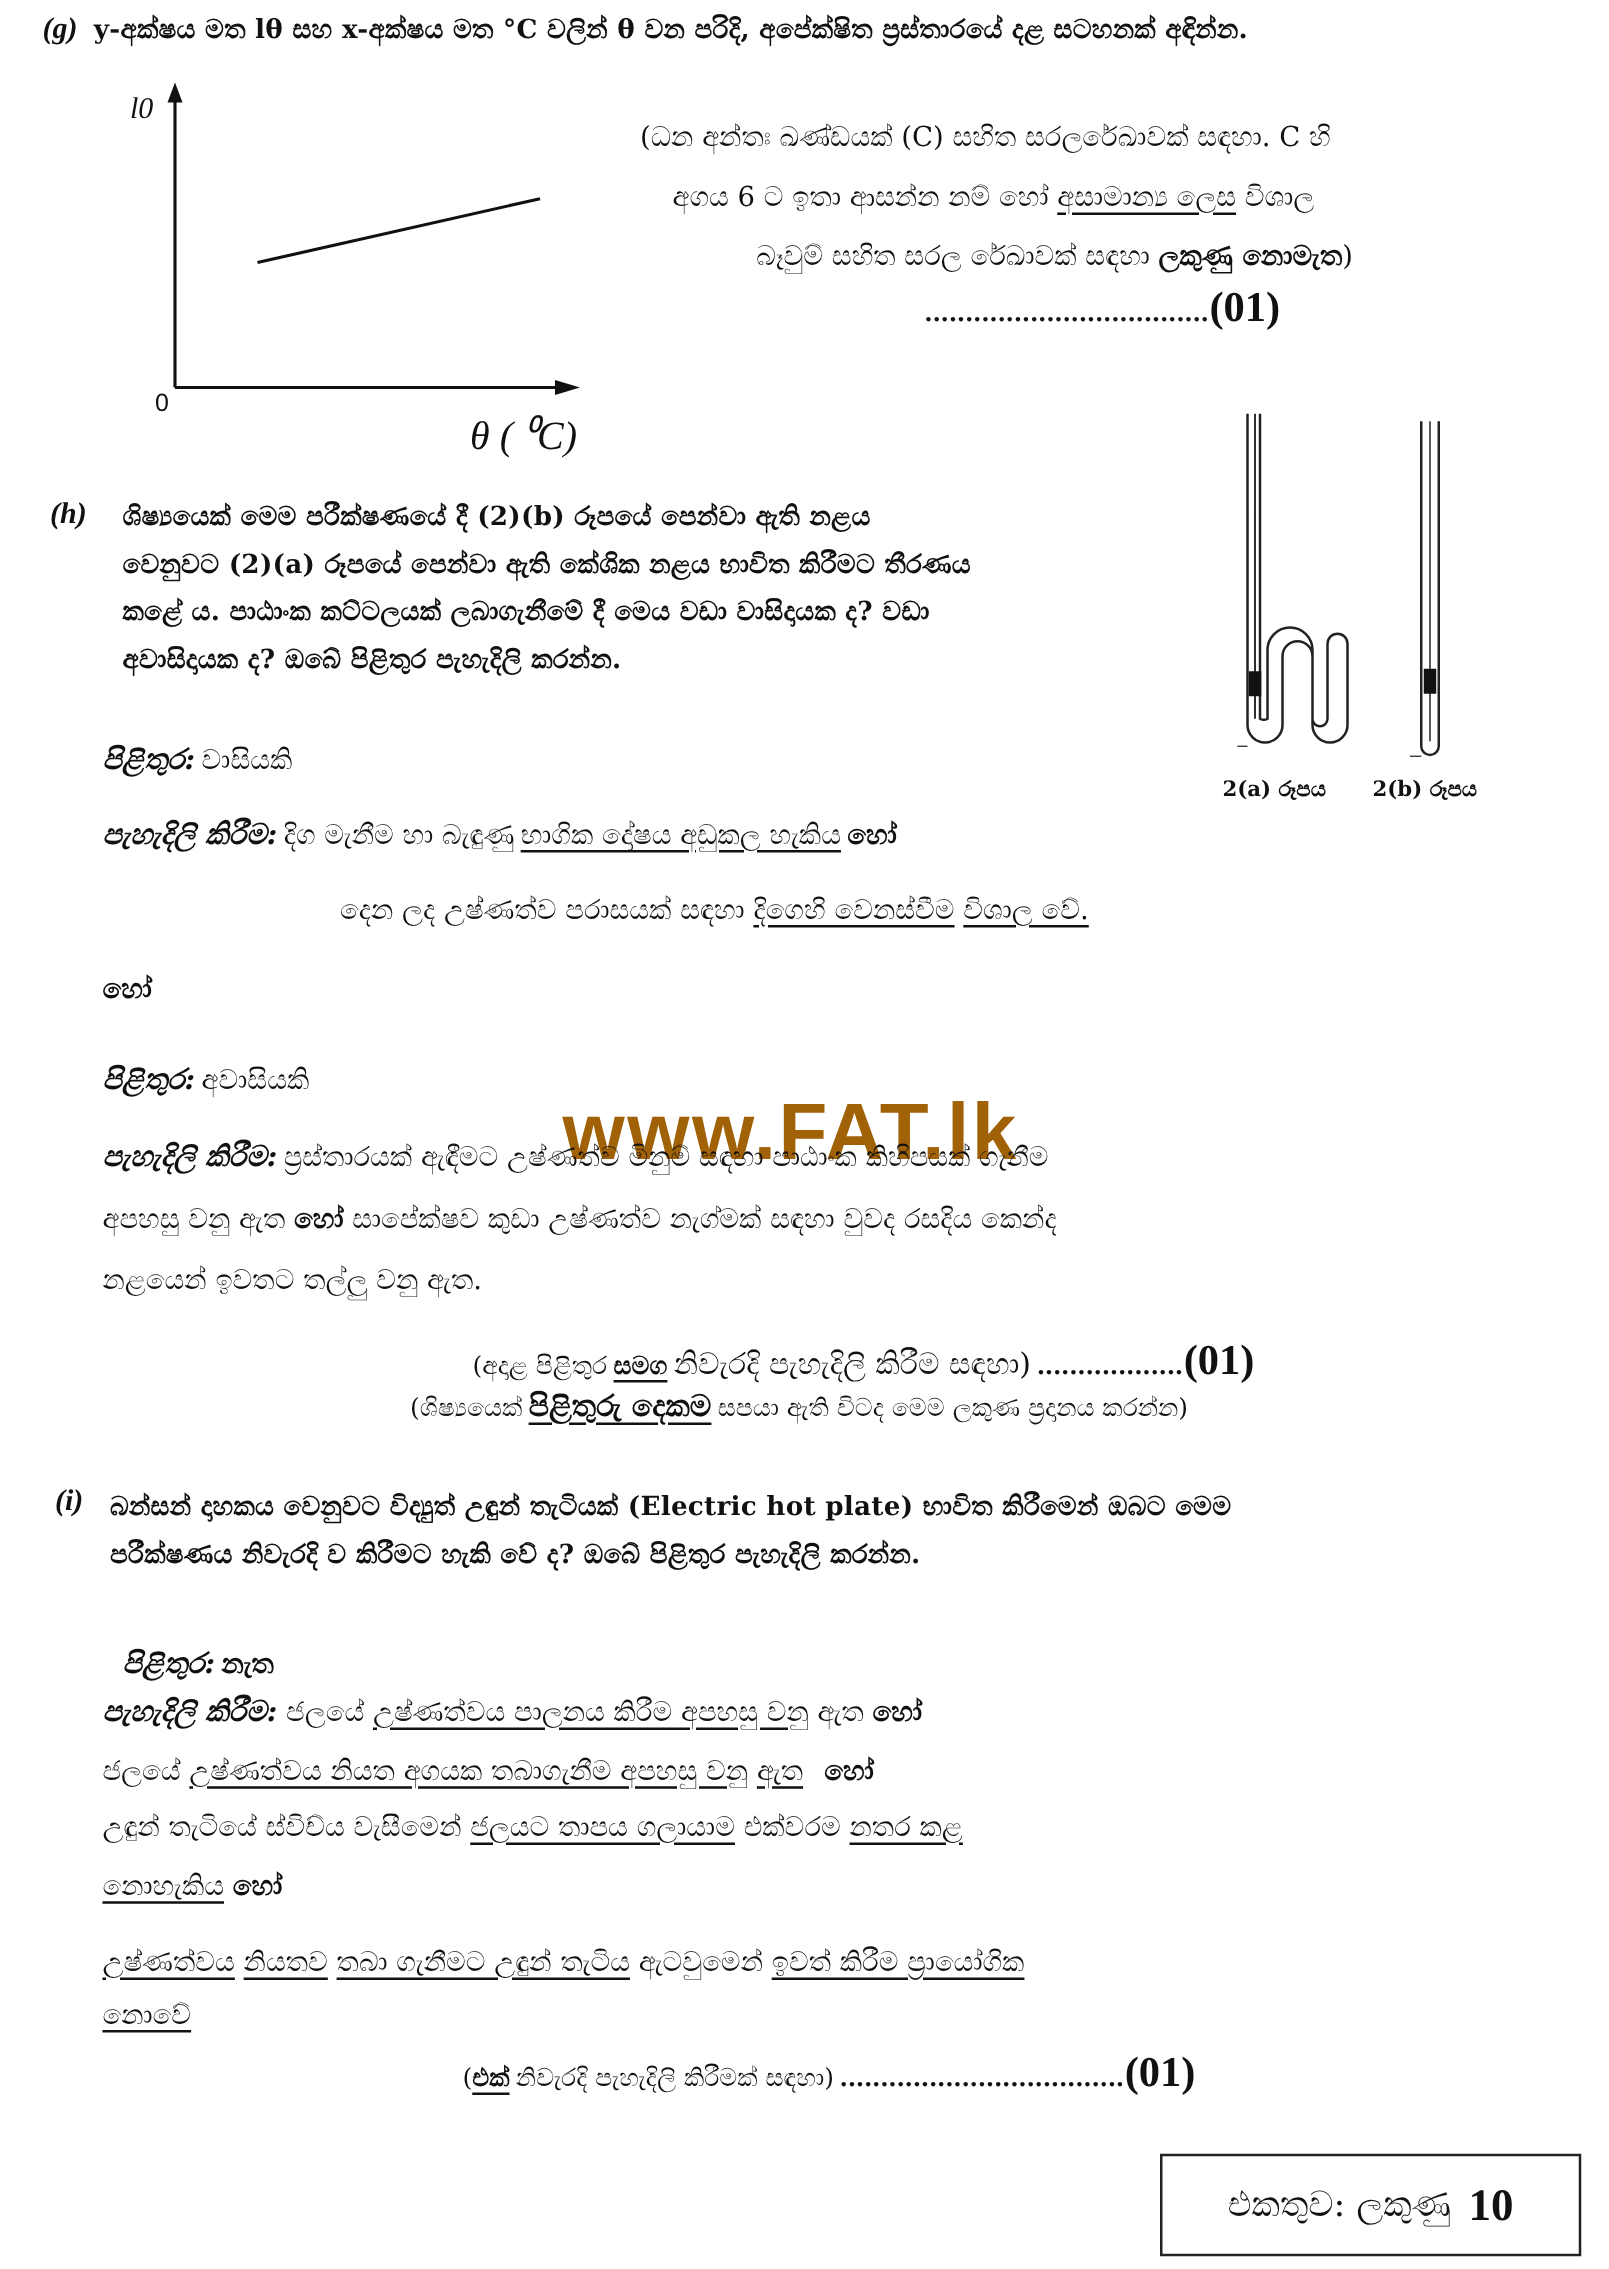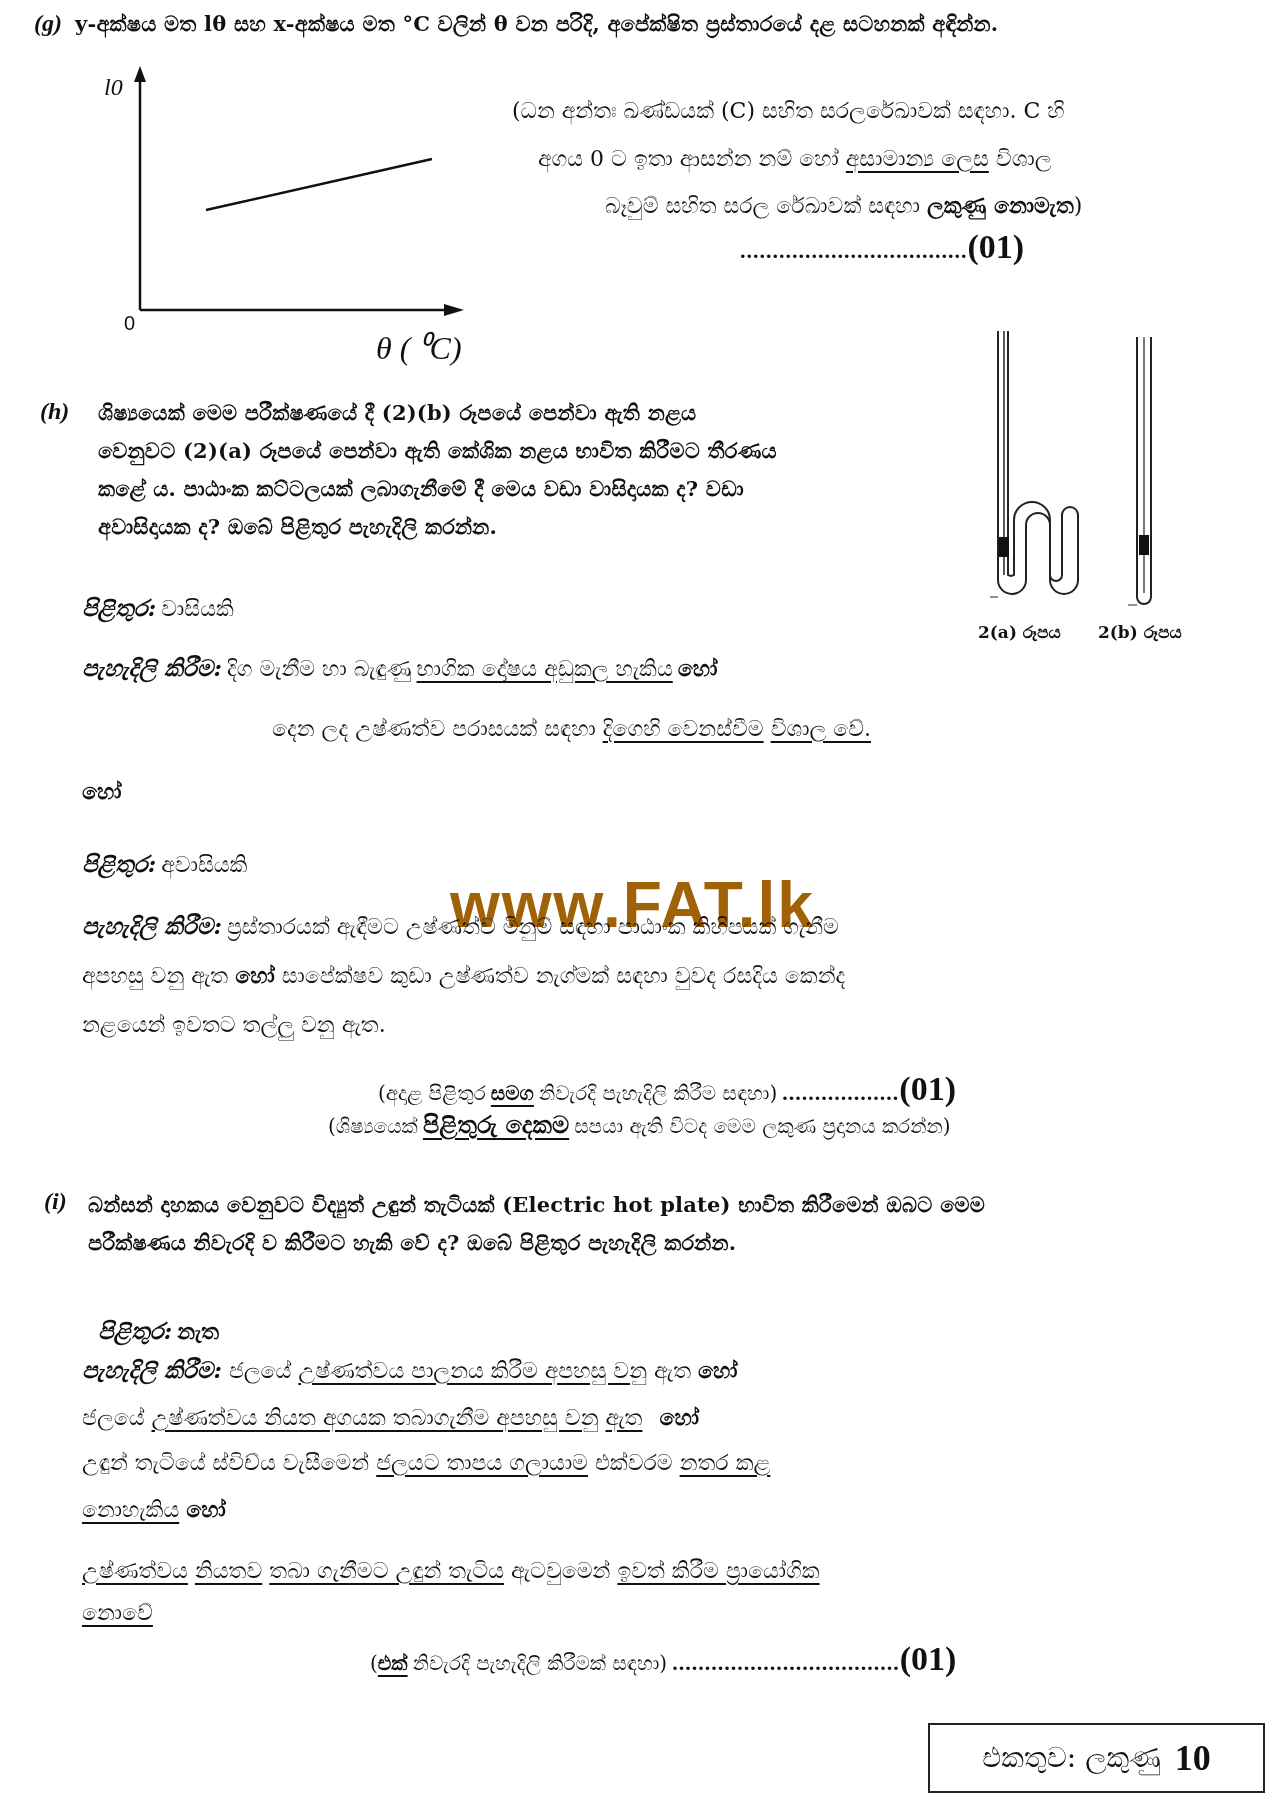--- a/index.html
+++ b/index.html
@@ -10,21 +10,21 @@
   .t{font-size:22px;}
   .lbl{font-weight:bold;font-style:italic;font-size:23px;}
   .b{font-weight:bold;}
   .u{text-decoration:underline;text-underline-offset:5px;}
   .mark{font-family:"Liberation Serif",serif;font-weight:bold;font-size:34px;margin-top:17px;}
   .dots{font-family:"Liberation Serif",serif;font-weight:bold;font-size:22px;letter-spacing:1px;}
   .qnum{font-family:"Liberation Serif",serif;font-style:italic;font-weight:bold;font-size:24px;}
   .watermark{position:absolute;left:450px;top:868px;font-family:"Liberation Sans",sans-serif;
              font-weight:bold;font-size:64px;color:#a16207;letter-spacing:2px;z-index:0;}
   .layer{position:relative;z-index:1;}
-  .total-box{position:absolute;left:928px;top:1723px;width:337px;height:70px;border:2px solid #222;
+  .total-box{position:absolute;left:928px;top:1723px;width:337px;height:82px;border:2px solid #222;
              box-sizing:border-box;display:flex;align-items:center;justify-content:center;gap:14px;}
   .total-box .tl{font-size:28px;}
   .total-box .tv{font-family:"Liberation Serif",serif;font-weight:bold;font-size:36px;}
   .fig-label{font-size:17px;font-weight:bold;}
 </style>
 </head>
 <body>
 
 <div class="watermark">www.FAT.lk</div>
 
@@ -41,21 +41,21 @@
     <line x1="60" y1="250" x2="370" y2="250" stroke="#111" stroke-width="2.5"></line>
     <polygon points="384,250 364,244 364,256" fill="#111"></polygon>
     <line x1="126" y1="150" x2="352" y2="99" stroke="#111" stroke-width="2.5"></line>
   </svg>
   <div class="abs" style="left:104px;top:74px;font-family:'Liberation Serif',serif;font-style:italic;font-size:24px;">l0</div>
   <div class="abs" style="left:124px;top:312px;font-family:'Liberation Sans',sans-serif;font-size:20px;">0</div>
   <div class="abs" style="left:376px;top:325px;font-family:Liberation Serif, serif;font-style:italic;font-size:32px;">θ ( ⁰C)</div>
 
   <div class="abs t" style="left:512px;top:98px;">(ධන අන්තඃ ඛණ්ඩයක් (C) සහිත සරලරේඛාවක් සඳහා. C හි</div>
   <div class="abs t" style="left:538px;top:146px;">
-    <span>අගය 0 ට ඉතා ආසන්න නම් හෝ</span>
+    <span>අගය 6 ට ඉතා ආසන්න නම් හෝ</span>
     <span class="u">අසාමාන්‍ය ලෙස</span>
     <span>විශාල</span>
   </div>
   <div class="abs t" style="left:605px;top:192px;">
     <span>බෑවුම් සහිත සරල රේඛාවක් සඳහා</span>
     <span class="b">ලකුණු නොමැත</span><span>)</span>
   </div>
   <div class="abs" style="left:740px;top:228px;">
     <span class="dots">...................................</span><span class="mark">(01)</span>
   </div>
@@ -115,21 +115,21 @@
   <div class="abs t" style="left:82px;top:962px;">
     <span>අපහසු වනු ඇත</span>
     <span class="b">හෝ</span>
     <span>සාපේක්ෂව කුඩා උෂ්ණත්ව නැග්මක් සඳහා වුවද රසදිය කෙන්ද</span>
   </div>
   <div class="abs t" style="left:82px;top:1012px;">නළයෙන් ඉවතට තල්ලු වනු ඇත.</div>
 
   <div class="abs" style="left:378px;top:1070px;">
     <span class="t" style="font-size:20px;">(අදාළ පිළිතුර</span>
     <span class="t b u" style="font-size:20px;">සමග</span>
-    <span class="t" style="font-size:20px;">නිවැරදි පැහැදිලි කිරීම සඳහා)</span>
+    <span class="t" style="font-size:24px;">නිවැරදි පැහැදිලි කිරීම සඳහා)</span>
     <span class="dots">..................</span><span class="mark">(01)</span>
   </div>
   <div class="abs" style="left:328px;top:1110px;">
     <span class="t" style="font-size:20px;">(ශිෂ්‍යයෙක්</span>
     <span class="t b u" style="font-size:24px;">පිළිතුරු දෙකම</span>
     <span class="t" style="font-size:20px;">සපයා ඇති විටද මෙම ලකුණ ප්‍රදානය කරන්න)</span>
   </div>
 
   <div class="abs" style="left:44px;top:1188px;">
     <span class="qnum">(i)</span>

